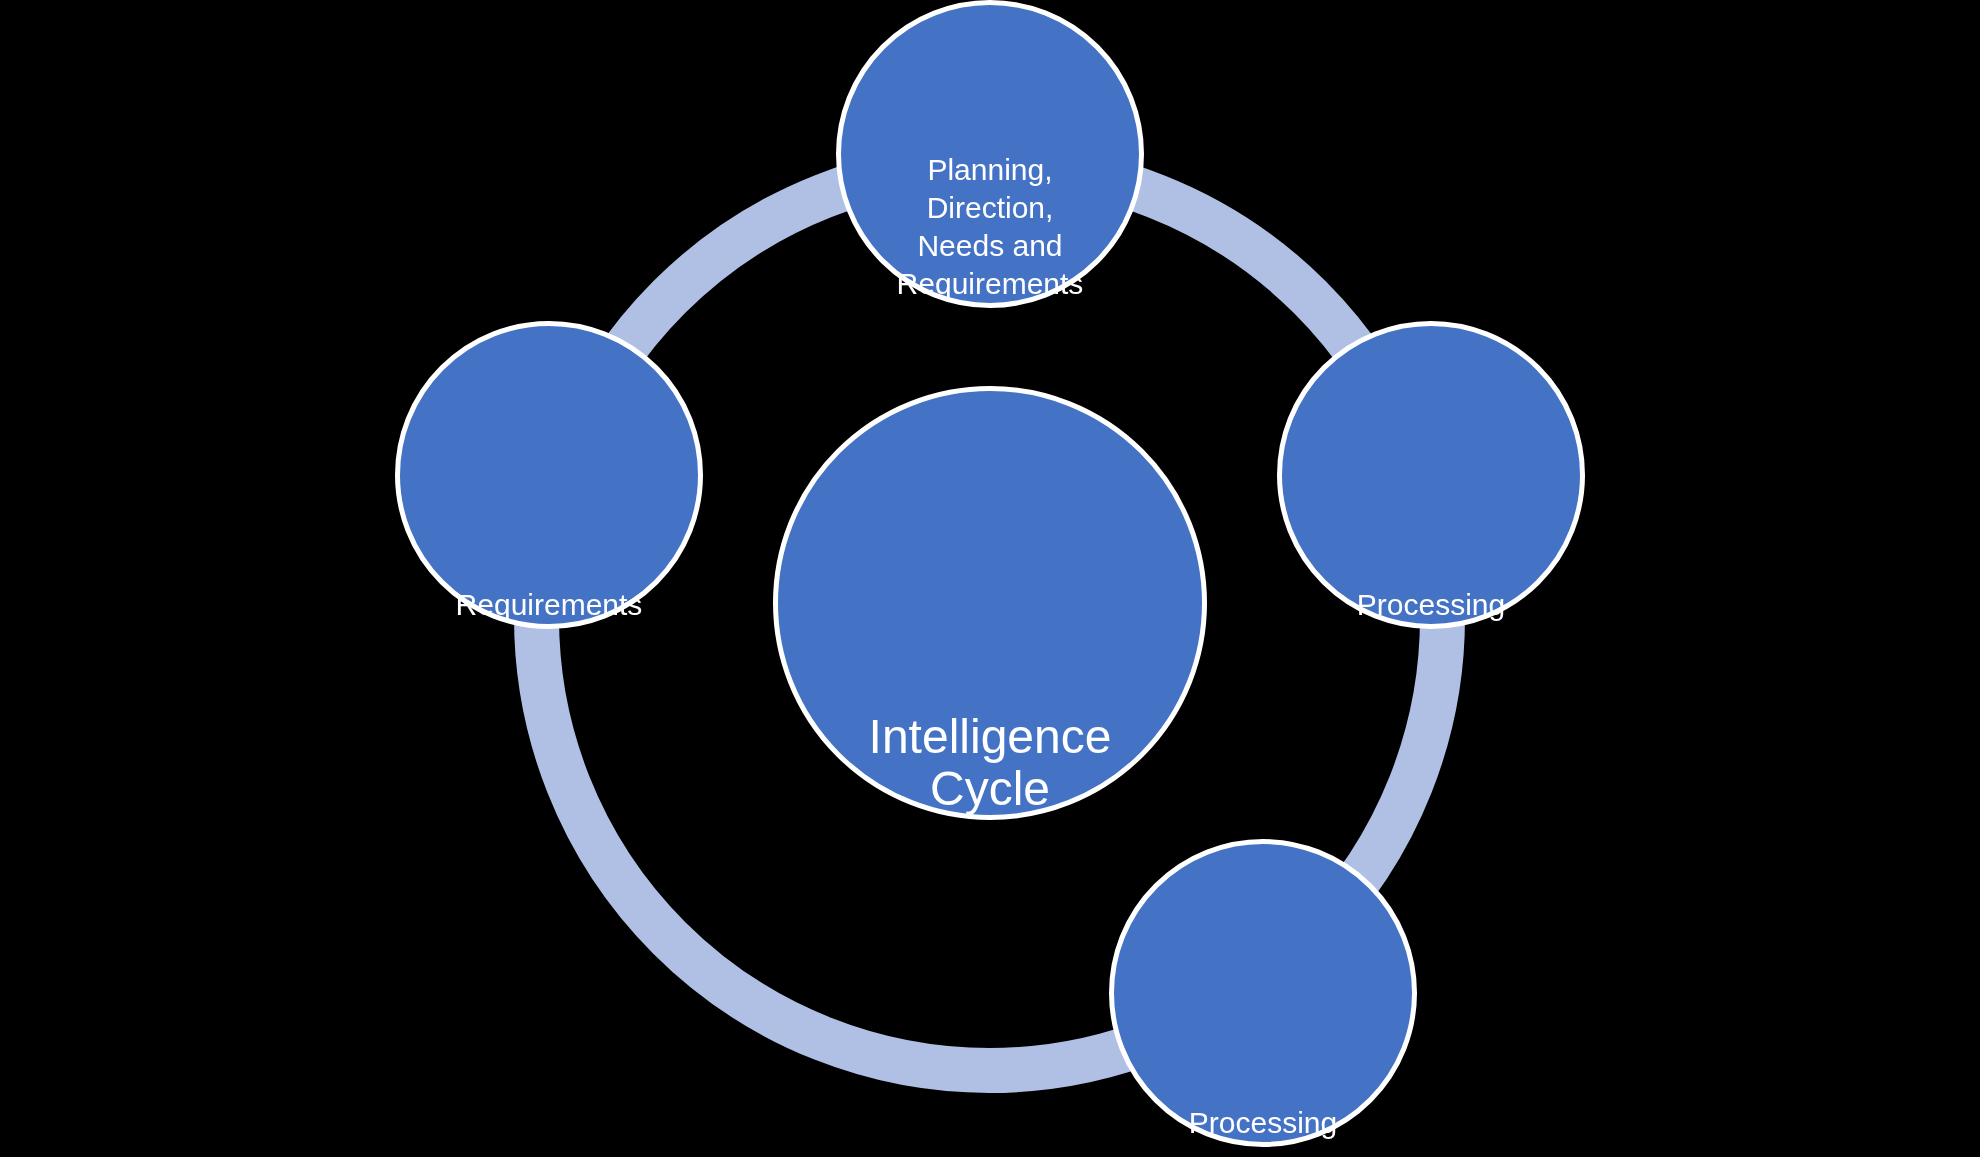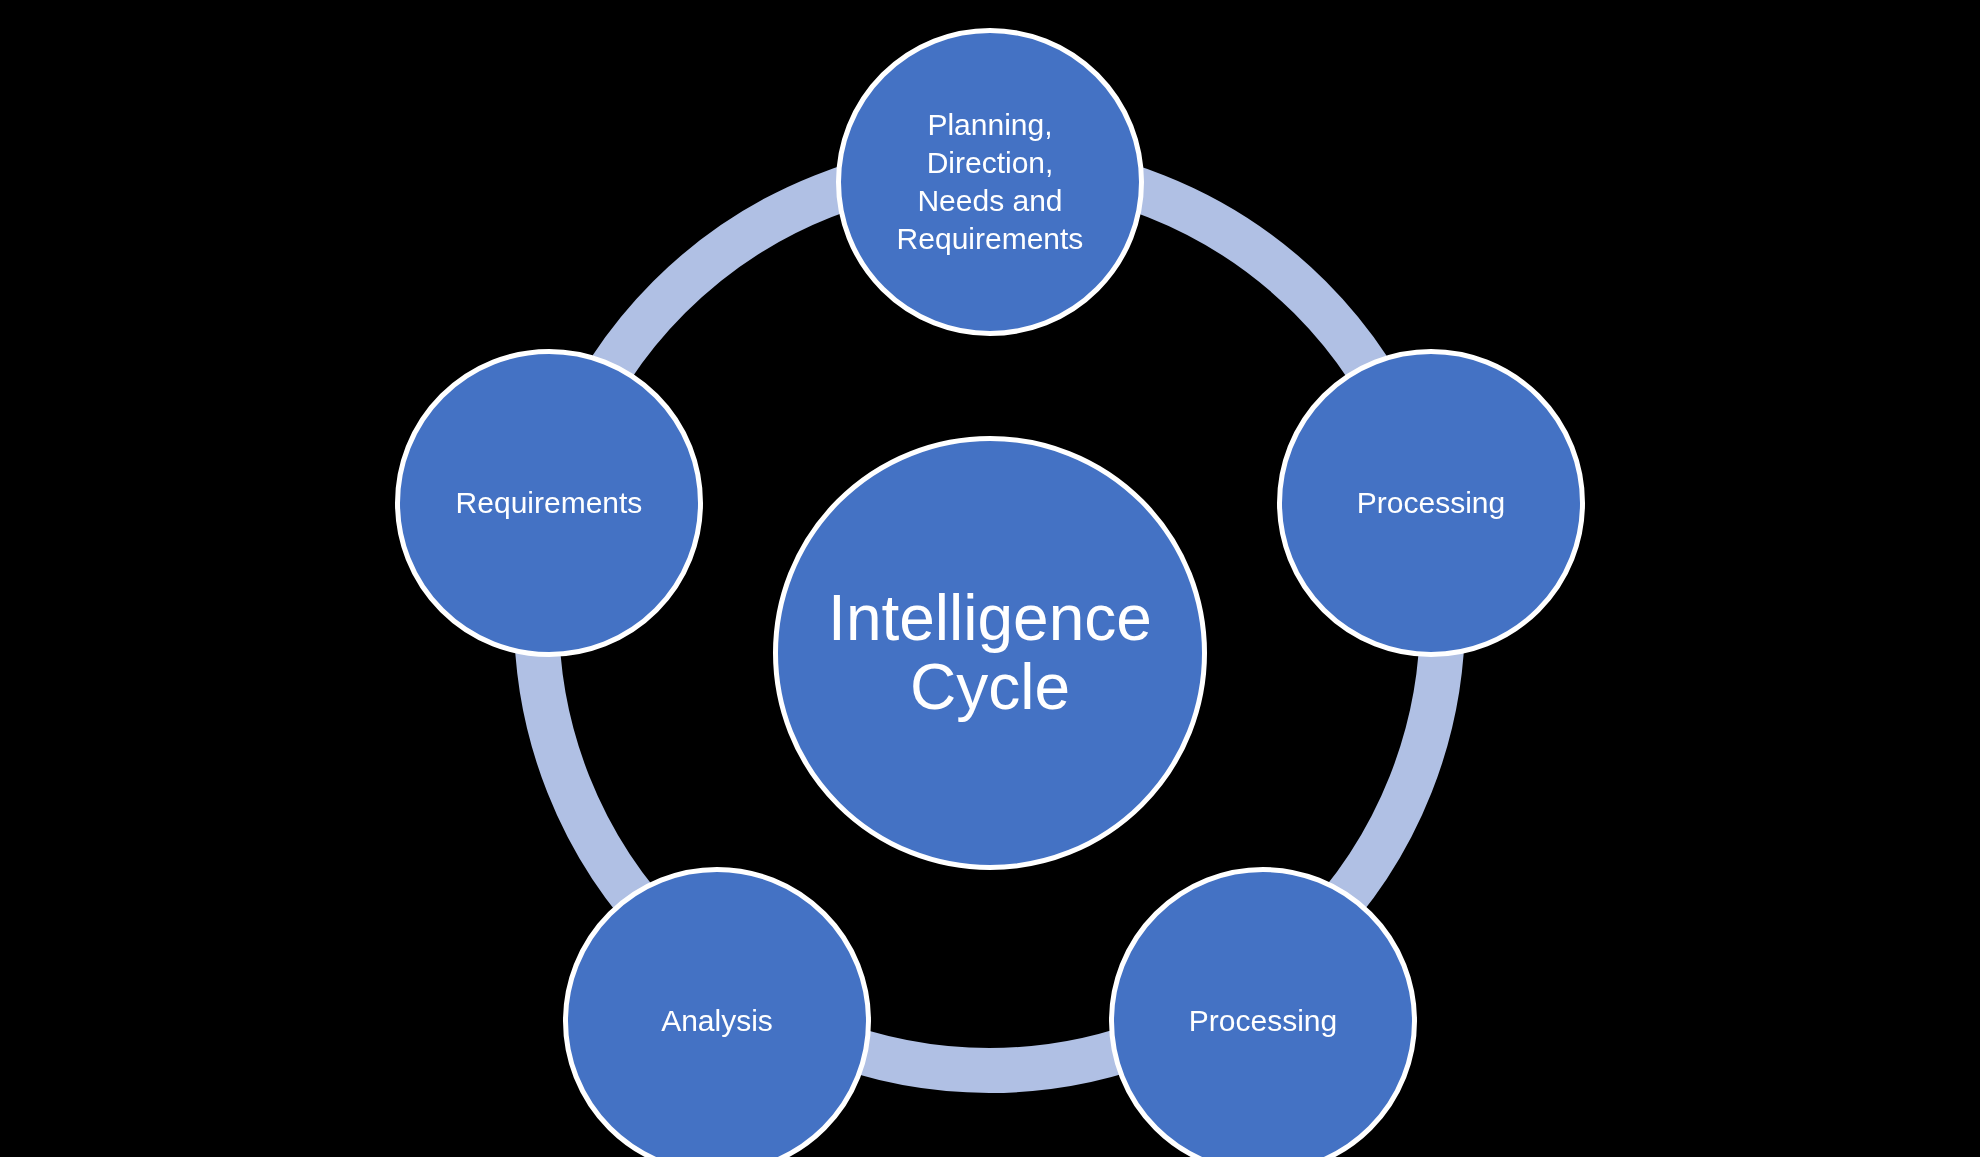--- a/index.html
+++ b/index.html
@@ -27,32 +27,31 @@
     border-radius: 50%;
   }
   .node {
     position: absolute;
     box-sizing: border-box;
     border-radius: 50%;
     background: var(--node-fill, #4472C4);
     border: 5px solid var(--node-border, #FFFFFF);
     color: var(--label-text, #FFFFFF);
     display: flex;
-    align-items: center;
+    align-items: flex-end;
     justify-content: center;
     text-align: center;
-    margin-top: 28px;
   }
   .node .label { white-space: pre-line; }
   .node-center {
     left: 773px;
-    top: 408px;
+    top: 386px;
     width: 434px;
     height: 434px;
-    font-size: 64px;
+    font-size: 48px;
     line-height: 1.08;
   }
   .node-outer {
     width: 308px;
     height: 308px;
     font-size: 30px;
     line-height: 1.27;
   }
   .node-planning      { left: 836px;  top: 0; }
   .node-collection    { left: 1277px; top: 321px; }
@@ -75,23 +74,20 @@
   </div>
 
   <div class="node node-outer node-collection">
     <span class="label">Processing</span>
   </div>
 
   <div class="node node-outer node-processing">
     <span class="label">Processing</span>
   </div>
 
-  <div class="node node-outer node-analysis">
-    <span class="label">Analysis</span>
-  </div>
 
   <div class="node node-outer node-dissemination">
     <span class="label">Requirements</span>
   </div>
 
   <div class="node node-center">
     <span class="label">Intelligence
 Cycle</span>
   </div>
 

